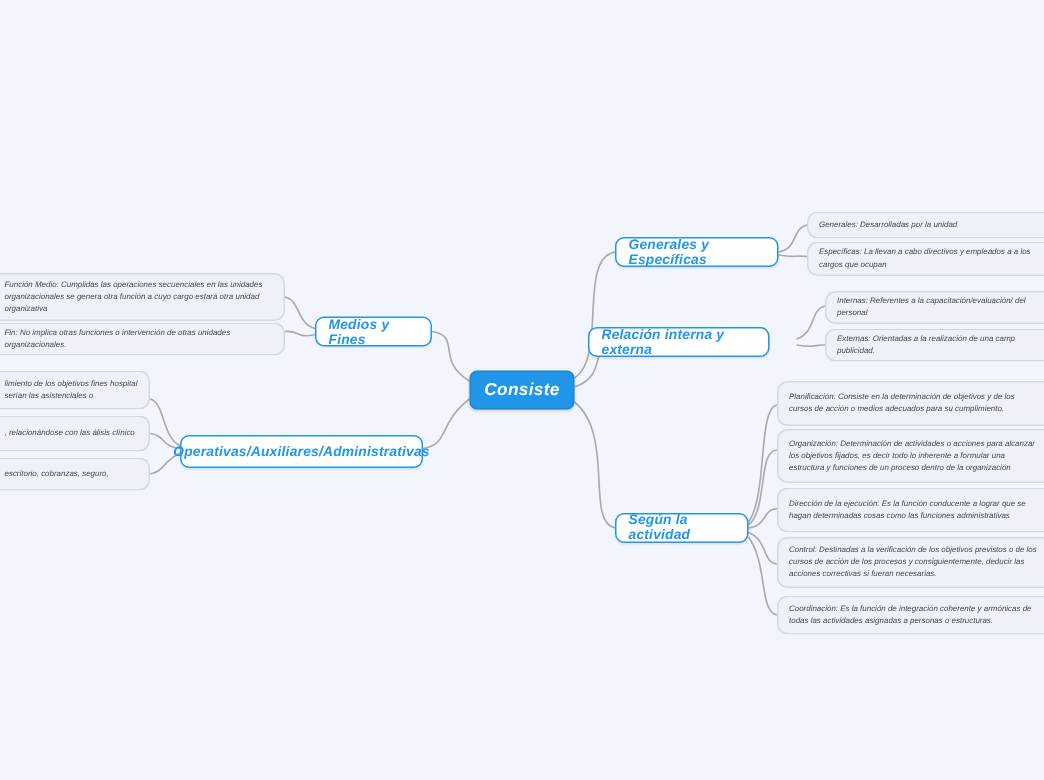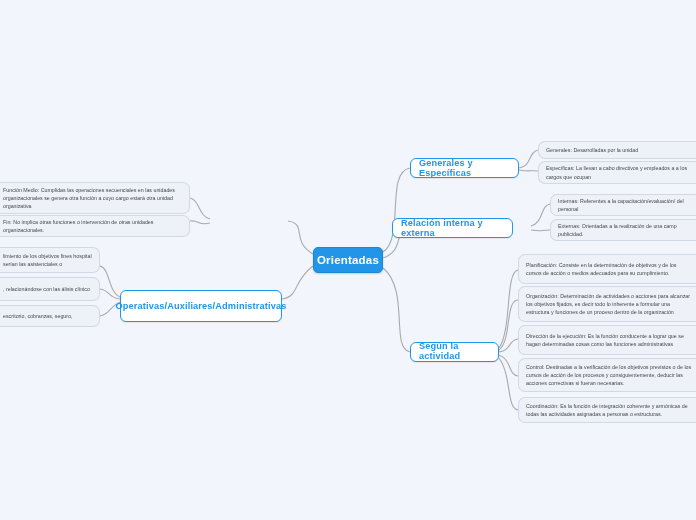--- a/index.html
+++ b/index.html
@@ -19,20 +19,21 @@
     position: absolute;
     left: 0;
     top: 0;
     width: 696px;
     height: 520px;
     pointer-events: none;
   }
   .node {
     position: absolute;
     box-sizing: border-box;
+    font-style: italic;
   }
   
   .root {
     background: #2196e8;
     border: 1px solid #1b86d2;
     border-radius: 5px;
     color: #ffffff;
     font-weight: bold;
     font-size: 11.5px;
     letter-spacing: .2px;
@@ -113,31 +114,34 @@
       <path d="M210,219 C198,216 200,200 190,198"></path>
       <path d="M210,223 C198,226 200,220 190,221"></path>
 
       <path d="M120,297 C108,292 110,268 100,266"></path>
       <path d="M120,299 C108,298 110,290 100,289"></path>
       <path d="M120,302 C108,308 110,314 100,316"></path>
     </g>
   </svg>
 
   <div class="node root" style="left:313px; top:247px; width:70px; height:26px;">
-    <span>Orientadas</span>
+    <span>Consiste</span>
   </div>
 
+  <div class="node branch" style="left:210px; top:211px; width:78px; height:20px;">
+    <span>Medios y Fines</span>
+  </div>
   <div class="node leaf clip-left" style="left:-4px; top:182px; width:194px; height:32px;">
     <span>Función Medio: Cumplidas las operaciones secuenciales en las unidades organizacionales se genera otra función a cuyo cargo estará otra unidad organizativa</span>
   </div>
   <div class="node leaf clip-left" style="left:-4px; top:215px; width:194px; height:22px;">
     <span>Fin: No implica otras funciones o intervención de otras unidades organizacionales.</span>
   </div>
 
-  <div class="node branch" style="left:120px; top:290px; width:162px; height:32px;">
+  <div class="node branch" style="left:120px; top:290px; width:162px; height:22px;">
     <span>Operativas/Auxiliares/Administrativas</span>
   </div>
   <div class="node leaf clip-left" style="left:-4px; top:247px; width:104px; height:26px;">
     <span>limiento de los objetivos fines hospital serían las asistenciales o</span>
   </div>
   <div class="node leaf clip-left" style="left:-4px; top:277px; width:104px; height:24px;">
     <span>, relacionándose con las álisis clínico</span>
   </div>
   <div class="node leaf clip-left" style="left:-4px; top:305px; width:104px; height:22px;">
     <span>escritorio, cobranzas, seguro,</span>

